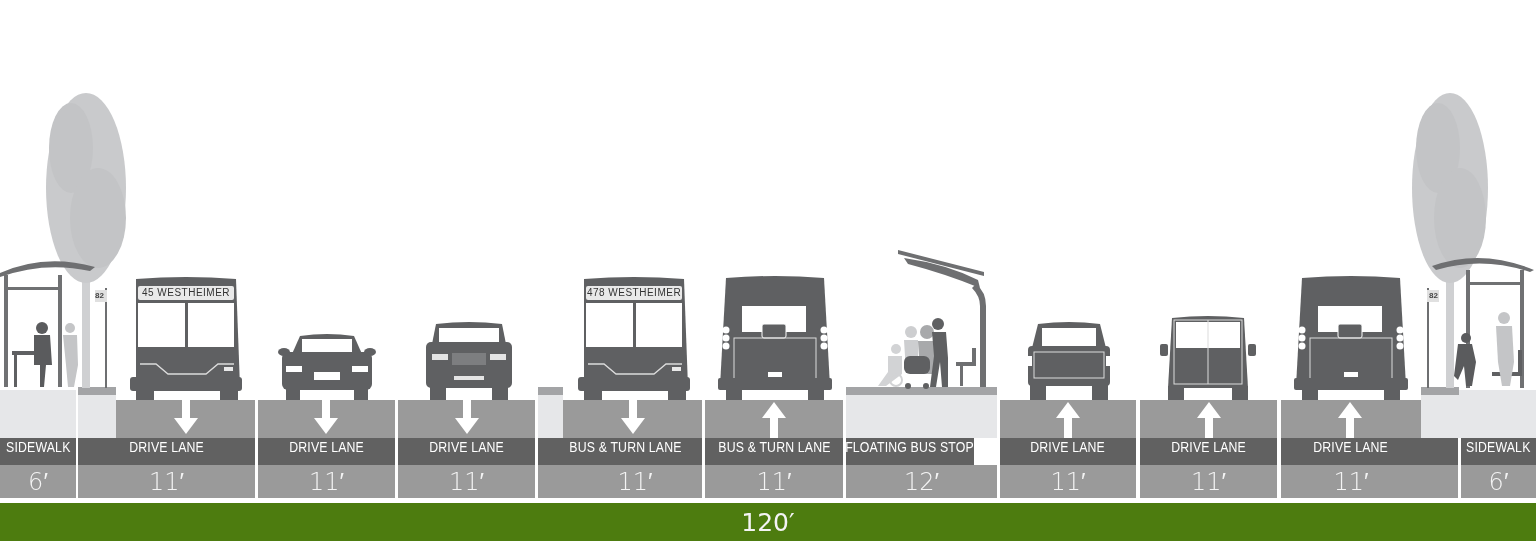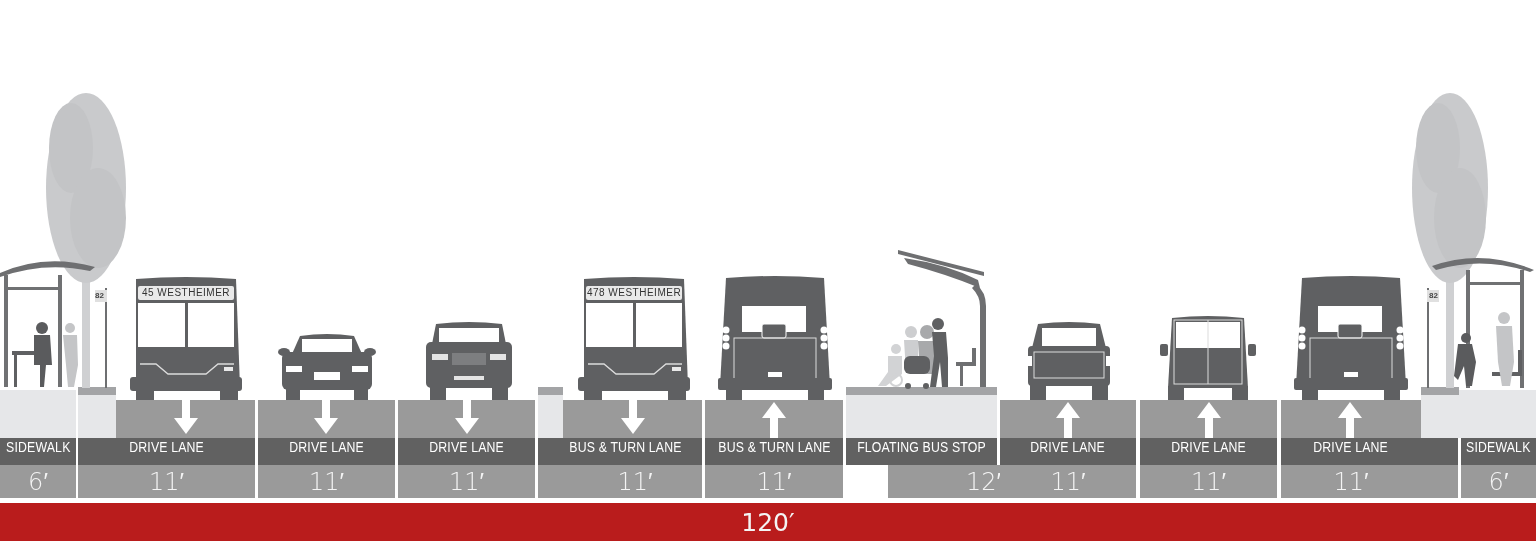--- a/index.html
+++ b/index.html
@@ -4,21 +4,21 @@
 <style>
   html,body{margin:0;padding:0;background:#fff;}
   body{width:1536px;height:544px;position:relative;overflow:hidden;font-family:"Liberation Sans",sans-serif;}
   .abs{position:absolute;}
   .road{background:#9a9a9a;}
   .walk{background:#e6e7e9;}
   .curb{background:#a3a4a6;}
   .label{position:absolute;top:438px;height:27px;background:#616161;color:#fff;font-family:"Liberation Sans",sans-serif;font-size:15px;display:flex;align-items:flex-start;justify-content:center;letter-spacing:0.2px;transform-origin:center;}
   .label span{display:inline-block;transform:scaleX(0.82);white-space:nowrap;}
   .dim{position:absolute;top:465px;height:33px;background:#9a9a9a;color:#f4f4f4;font-size:24px;display:flex;align-items:center;justify-content:center;font-family:"DejaVu Sans",sans-serif;font-weight:300;}
-  .total{position:absolute;left:0;top:503px;width:1536px;height:38px;background:#b91c1c;color:#f4f4f4;font-size:25px;display:flex;align-items:center;justify-content:center;font-family:"DejaVu Sans",sans-serif;}
+  .total{position:absolute;left:0;top:503px;width:1536px;height:38px;background:#4d7c0f;color:#f4f4f4;font-size:25px;display:flex;align-items:center;justify-content:center;font-family:"DejaVu Sans",sans-serif;}
   svg{display:block;}
 </style>
 </head>
 <body>
 
 <div class="abs walk" style="left:0;top:390px;width:76px;height:48px;"></div>
 <div class="abs walk" style="left:78px;top:390px;width:38px;height:48px;"></div>
 <div class="abs curb" style="left:78px;top:387px;width:38px;height:8px;"></div>
 <div class="abs road" style="left:116px;top:400px;width:139px;height:38px;"></div>
 <div class="abs road" style="left:258px;top:400px;width:137px;height:38px;"></div>
@@ -260,21 +260,21 @@
   </div>
 <div class="label" style="left:398px;width:137px;">
     <span>DRIVE LANE</span>
   </div>
 <div class="label" style="left:538px;width:164px;justify-content:flex-end;padding-right:8px;box-sizing:border-box;">
     <span>BUS &amp; TURN LANE</span>
   </div>
 <div class="label" style="left:705px;width:138px;">
     <span>BUS &amp; TURN LANE</span>
   </div>
-<div class="label" style="left:846px;width:151px;">
+<div class="label" style="left:846px;width:128px;">
     <span>FLOATING BUS STOP</span>
   </div>
 <div class="label" style="left:1000px;width:136px;">
     <span>DRIVE LANE</span>
   </div>
 <div class="label" style="left:1140px;width:137px;">
     <span>DRIVE LANE</span>
   </div>
 <div class="label" style="left:1281px;width:140px;">
     <span>DRIVE LANE</span>
@@ -285,20 +285,20 @@
 <div class="label" style="left:1461px;width:75px;">
     <span>SIDEWALK</span>
   </div>
 
 <div class="dim" style="left:0;width:76px;">6′</div>
 <div class="dim" style="left:78px;width:177px;">11′</div>
 <div class="dim" style="left:258px;width:137px;">11′</div>
 <div class="dim" style="left:398px;width:137px;">11′</div>
 <div class="dim" style="left:538px;width:164px;padding-left:30px;box-sizing:border-box;">11′</div>
 <div class="dim" style="left:705px;width:138px;">11′</div>
-<div class="dim" style="left:888px;width:151px;padding-left:20px;">12′</div>
+<div class="dim" style="left:846px;width:151px;">12′</div>
 <div class="dim" style="left:1000px;width:136px;">11′</div>
 <div class="dim" style="left:1140px;width:137px;">11′</div>
 <div class="dim" style="left:1281px;width:140px;">11′</div>
 <div class="dim" style="left:1421px;width:37px;"></div>
 <div class="dim" style="left:1461px;width:75px;">6′</div>
 
 <div class="total">120′</div>
 
 </body></html>

